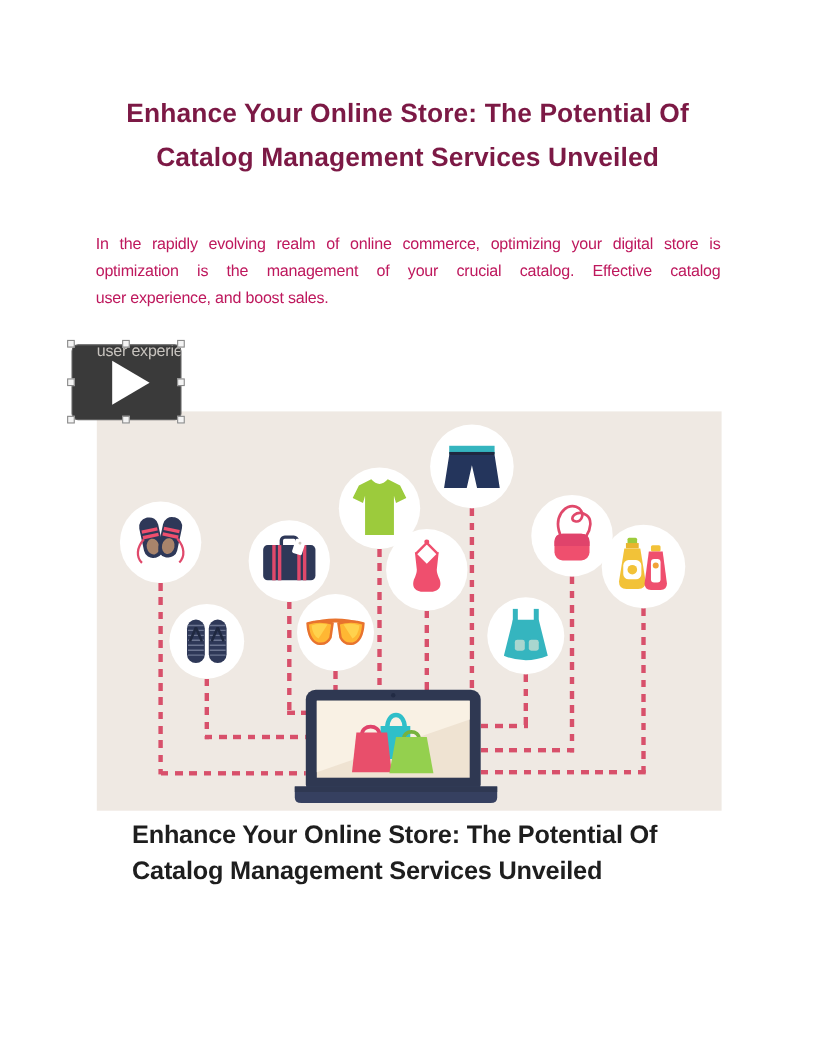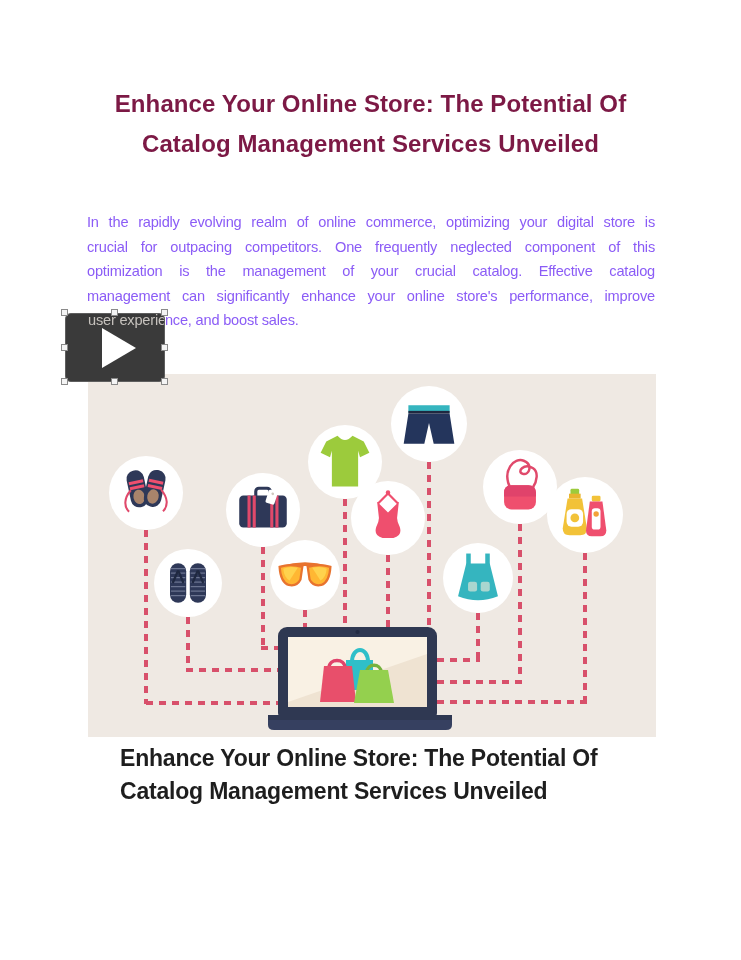--- a/index.html
+++ b/index.html
@@ -9,21 +9,21 @@
     padding-left:22px;
   }
   
   .doc-title{
     position:absolute;top:84px;left:0;width:741px;text-align:center;
     font-size:24px;font-weight:700;line-height:40px;color:#7C1945;letter-spacing:.1px;
   }
   
   .body-text{
     position:absolute;left:87px;top:210px;width:568px;
-    font-size:14.6px;color:#8b5cf6;letter-spacing:-.2px;
+    font-size:14.6px;color:#be185d;letter-spacing:-.2px;
   }
   .body-text .jline{height:24.6px;line-height:24.6px;text-align:justify;text-align-last:justify;white-space:nowrap;}
   .body-text .jline-last{text-align:left;text-align-last:left;}
   
   .play-btn{
     position:absolute;left:65px;top:313px;width:100px;height:69px;
     background:#3a3a3a;border:1px solid #5e5e5e;border-radius:6px;
     overflow:hidden;z-index:5;cursor:pointer;box-sizing:border-box;
   }
   .play-tri{
@@ -55,23 +55,21 @@
 
 <div class="page">
 
   <div class="doc-title">
     <div>Enhance Your Online Store: The Potential Of</div>
     <div>Catalog Management Services Unveiled</div>
   </div>
 
   <div class="body-text">
     <div class="jline">In the rapidly evolving realm of online commerce, optimizing your digital store is</div>
-    <div class="jline">crucial for outpacing competitors. One frequently neglected component of this</div>
     <div class="jline">optimization is the management of your crucial catalog. Effective catalog</div>
-    <div class="jline">management can significantly enhance your online store's performance, improve</div>
     <div class="jline jline-last">user experience, and boost sales.</div>
   </div>
 
   <div class="play-btn">
     <span class="ghost-line">user experience,</span>
     <span class="play-tri"></span>
   </div>
   <span class="handle" style="left:61px;top:309px;"></span>
   <span class="handle" style="left:161px;top:309px;"></span>
   <span class="handle" style="left:61px;top:378px;"></span>

